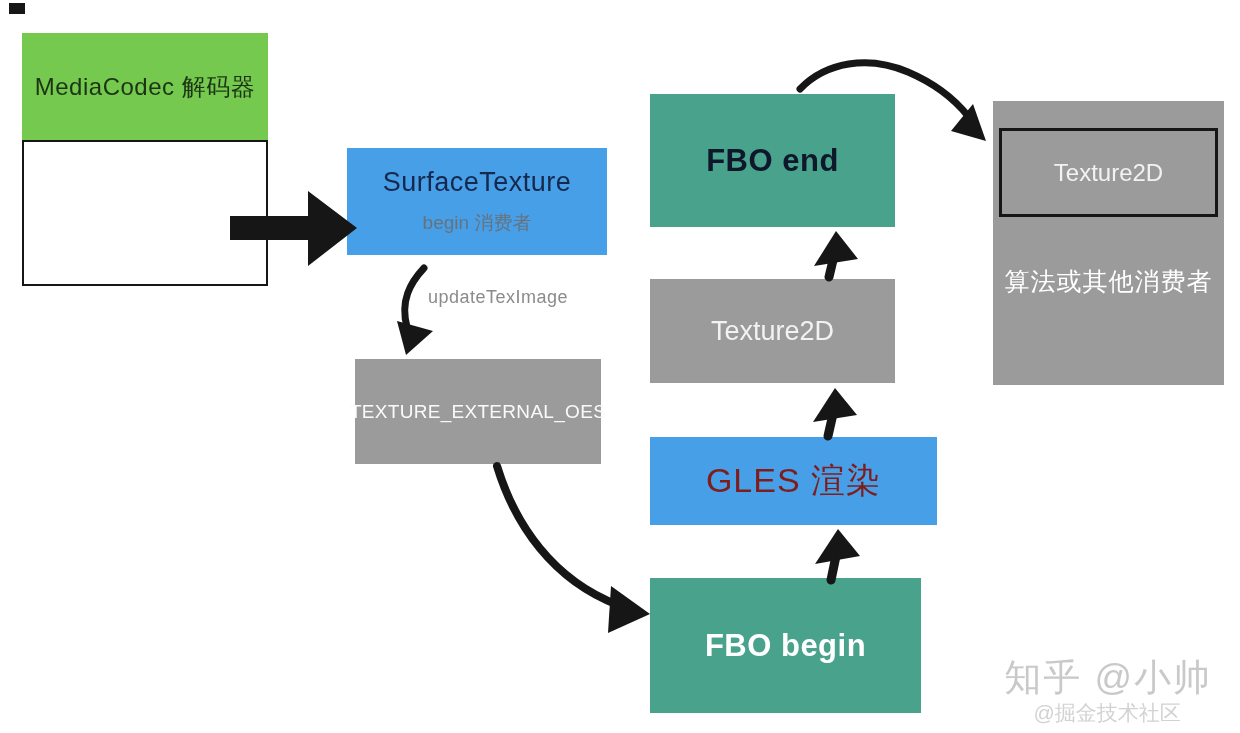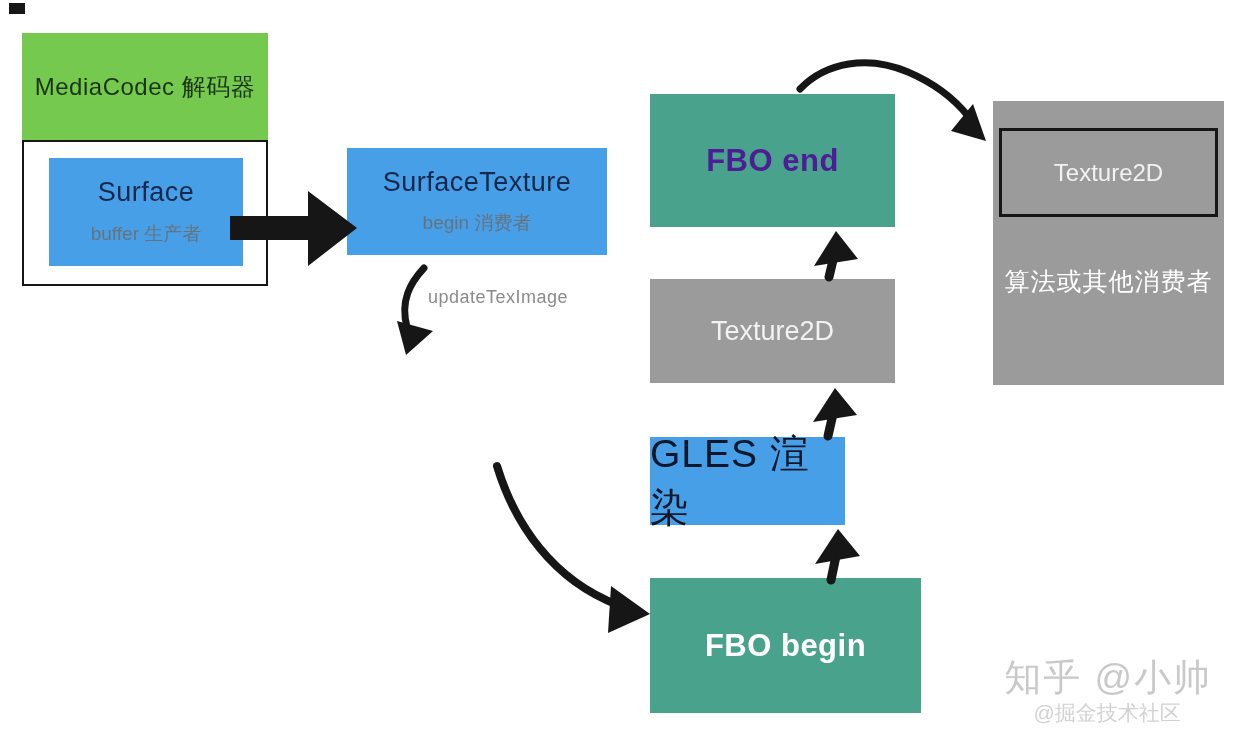--- a/index.html
+++ b/index.html
@@ -6,46 +6,46 @@
     --green:#74c94e; --blue:#479fe8; --teal:#48a28c; --gray:#9b9b9b;
     --ink:#161616; --white-text:#fafafa;
     --dark-green-text:#1d3414; --navy-text:#16294d; --muted-text:#66737f;
     --label-gray:#8b8b8b; --watermark:#c9c9c9; --watermark-sub:#d2d2d2;
   }
   *{margin:0;padding:0;box-sizing:border-box;}
   html,body{background:#ffffff;}
   body{font-family:"Liberation Sans","DejaVu Sans",sans-serif;}
   .canvas{position:relative;width:1240px;height:733px;background:#fff;overflow:hidden;}
 
-  .box{position:absolute;display:flex;flex-direction:column;align-items:center;justify-content:center;text-align:left;}
+  .box{position:absolute;display:flex;flex-direction:column;align-items:center;justify-content:center;text-align:center;}
 
   .corner-mark{position:absolute;left:9px;top:3px;width:16px;height:11px;background:var(--ink);}
 
   .green-box{left:22px;top:33px;width:246px;height:107px;background:var(--green);
     color:var(--dark-green-text);font-size:24px;font-weight:500;letter-spacing:.5px;}
 
   .surface-container{position:absolute;left:22px;top:140px;width:246px;height:146px;
     background:#fff;border:2px solid var(--ink);}
 
   .surface-box{left:49px;top:158px;width:194px;height:108px;background:var(--blue);gap:13px;}
   .surfacetexture-box{left:347px;top:148px;width:260px;height:107px;background:var(--blue);gap:12px;}
   .box .title{color:var(--navy-text);font-size:27px;font-weight:500;letter-spacing:.5px;}
   .box .subtitle{color:var(--muted-text);font-size:19px;}
 
   .update-label{position:absolute;left:428px;top:287px;color:var(--label-gray);font-size:18px;letter-spacing:.5px;}
 
   .oes-box{left:355px;top:359px;width:246px;height:105px;background:var(--gray);
     color:var(--white-text);font-size:19px;letter-spacing:.3px;}
 
   .fbo-end-box{left:650px;top:94px;width:245px;height:133px;background:var(--teal);
-    color:#4c1d95;font-size:31px;font-weight:bold;letter-spacing:.5px;}
+    color:#0f172a;font-size:31px;font-weight:bold;letter-spacing:.5px;}
   .texture2d-box{left:650px;top:279px;width:245px;height:104px;background:var(--gray);
     color:#f2f2f2;font-size:27px;}
-  .gles-box{left:650px;top:437px;width:195px;height:88px;background:var(--blue);
-    color:#0f172a;font-size:39px;letter-spacing:1px;}
+  .gles-box{left:650px;top:437px;width:287px;height:88px;background:var(--blue);
+    color:#7f1d1d;font-size:34px;letter-spacing:1px;}
   .fbo-begin-box{left:650px;top:578px;width:271px;height:135px;background:var(--teal);
     color:#fff;font-size:31px;font-weight:bold;letter-spacing:.5px;}
 
   .consumer-box{left:993px;top:101px;width:231px;height:284px;background:var(--gray);
     justify-content:flex-start;}
   .consumer-texture2d{margin-top:27px;width:219px;height:89px;border:3px solid var(--ink);
     display:flex;align-items:center;justify-content:center;color:#f2f2f2;font-size:24px;}
   .consumer-label{margin-top:48px;color:#fff;font-size:25px;font-weight:normal;letter-spacing:1px;}
 
   .arrows{position:absolute;left:0;top:0;width:1240px;height:733px;z-index:10;pointer-events:none;}
@@ -60,32 +60,31 @@
 <body>
 
 <div class="canvas">
 
   <div class="corner-mark"></div>
 
   <div class="box green-box">
     <span>MediaCodec 解码器</span>
   </div>
   <div class="surface-container"></div>
-  <div class="box surface-box">
-    <span class="title">Surface</span>
-    <span class="subtitle">buffer 生产者</span>
-  </div>
 
   <div class="box surfacetexture-box">
     <span class="title">SurfaceTexture</span>
     <span class="subtitle">begin 消费者</span>
   </div>
 
   <div class="update-label">updateTexImage</div>
 
+  <div class="box oes-box">
+    <span>TEXTURE_EXTERNAL_OES</span>
+  </div>
 
   <div class="box fbo-end-box">
     <span>FBO end</span>
   </div>
   <div class="box texture2d-box">
     <span>Texture2D</span>
   </div>
   <div class="box gles-box">
     <span>GLES 渲染</span>
   </div>

